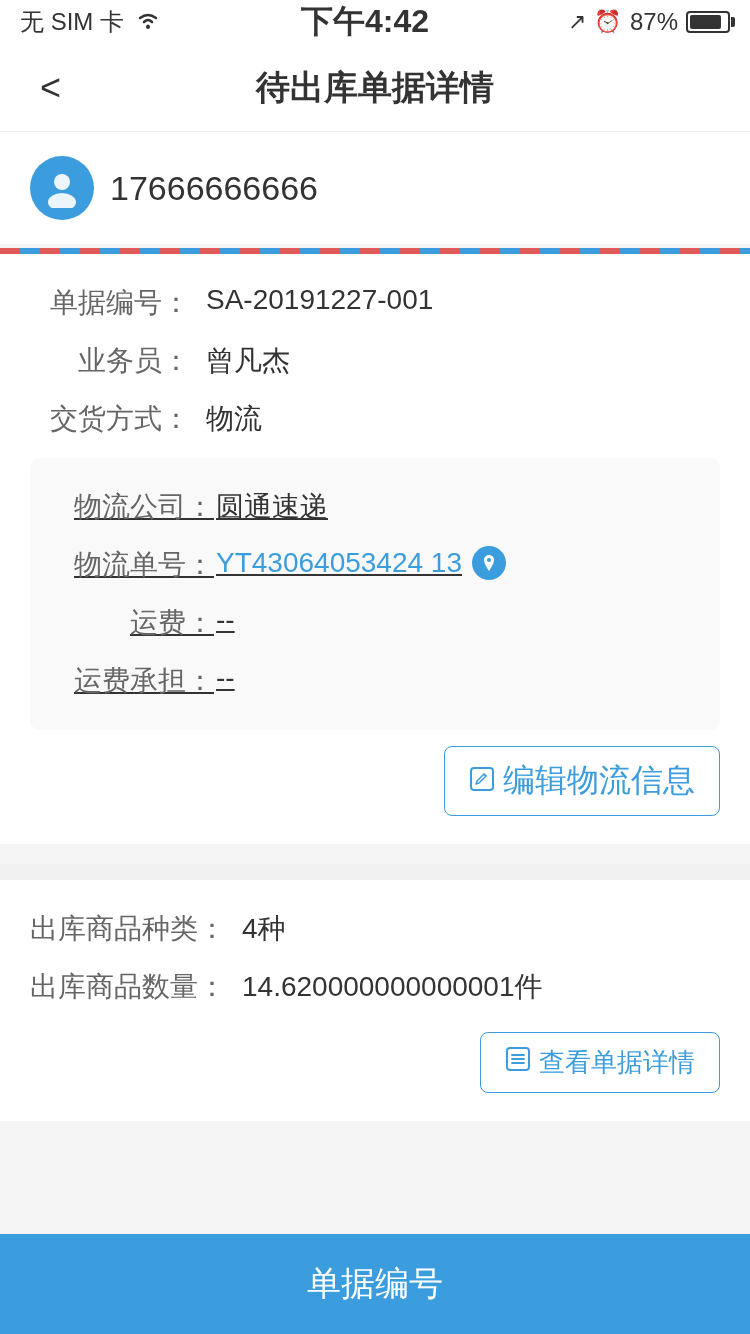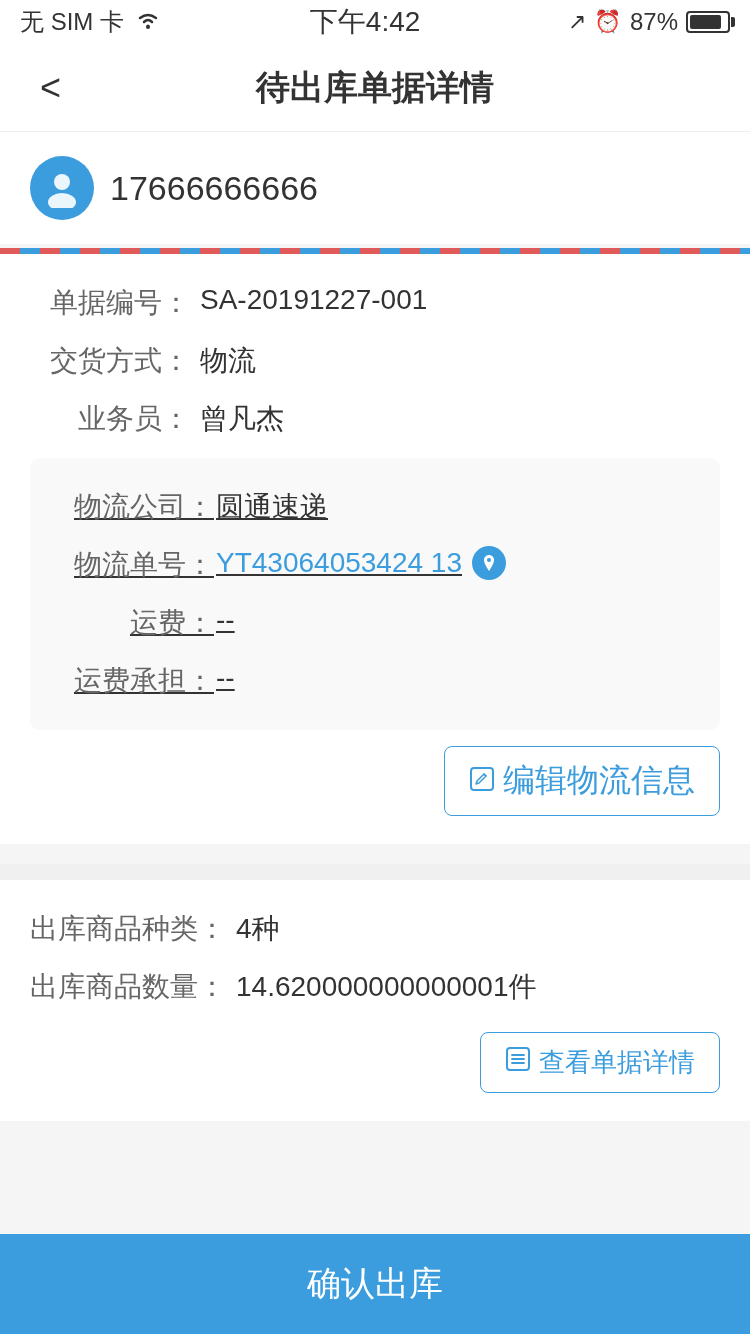--- a/index.html
+++ b/index.html
@@ -18,21 +18,21 @@
       height: 44px;
       background: #fff;
       display: flex;
       align-items: center;
       justify-content: space-between;
       padding: 0 20px;
       font-size: 24px;
       font-weight: 500;
     }
     .status-bar-left { display: flex; align-items: center; gap: 10px; }
-    .status-bar-center { font-size: 28px; font-weight: 400; }
+    .status-bar-center { font-size: 32px; font-weight: 700; }
     .status-bar-right { display: flex; align-items: center; gap: 8px; font-size: 24px; }
     .battery-icon {
       width: 44px; height: 22px;
       border: 2px solid #333;
       border-radius: 4px;
       position: relative;
       display: inline-flex;
       align-items: center;
       padding: 2px;
     }
@@ -129,21 +129,21 @@
     }
     .info-label {
       color: #666;
       min-width: 160px;
       text-align: right;
       flex-shrink: 0;
     }
     .info-value {
       color: #333;
       flex: 1;
-      margin-left: 10px;
+      margin-left: 16px;
     }
 
     
     .logistics-card {
       background: #f9f9f9;
       border-radius: 10px;
       margin: 10px 0 0 0;
       padding: 20px 24px;
       text-decoration: underline;
     }
@@ -282,26 +282,26 @@
   </div>
 
   <div class="dashed-divider"></div>
 
   <div class="info-section">
     <div class="info-row">
       <span class="info-label">单据编号：</span>
       <span class="info-value">SA-20191227-001</span>
     </div>
     <div class="info-row">
+      <span class="info-label">业务员：</span>
+      <span class="info-value">曾凡杰</span>
+    </div>
+    <div class="info-row">
       <span class="info-label">交货方式：</span>
       <span class="info-value">物流</span>
-    </div>
-    <div class="info-row">
-      <span class="info-label">业务员：</span>
-      <span class="info-value">曾凡杰</span>
     </div>
 
     <div class="logistics-card">
       <div class="logistics-row">
         <span class="logistics-label">物流公司：</span>
         <span class="logistics-value">圆通速递</span>
       </div>
       <div class="logistics-row">
         <span class="logistics-label">物流单号：</span>
         <span class="logistics-value">
@@ -363,14 +363,14 @@
         <span>查看单据详情</span>
       </button>
     </div>
   </div>
 
   <div style="height: 200px; background: #f5f5f5;"></div>
 
 </div>
 
 <div class="confirm-bar">
-  <span class="confirm-button-text">确认出库</span>
+  <span class="confirm-button-text">单据编号</span>
 </div>
 
 </body></html>

